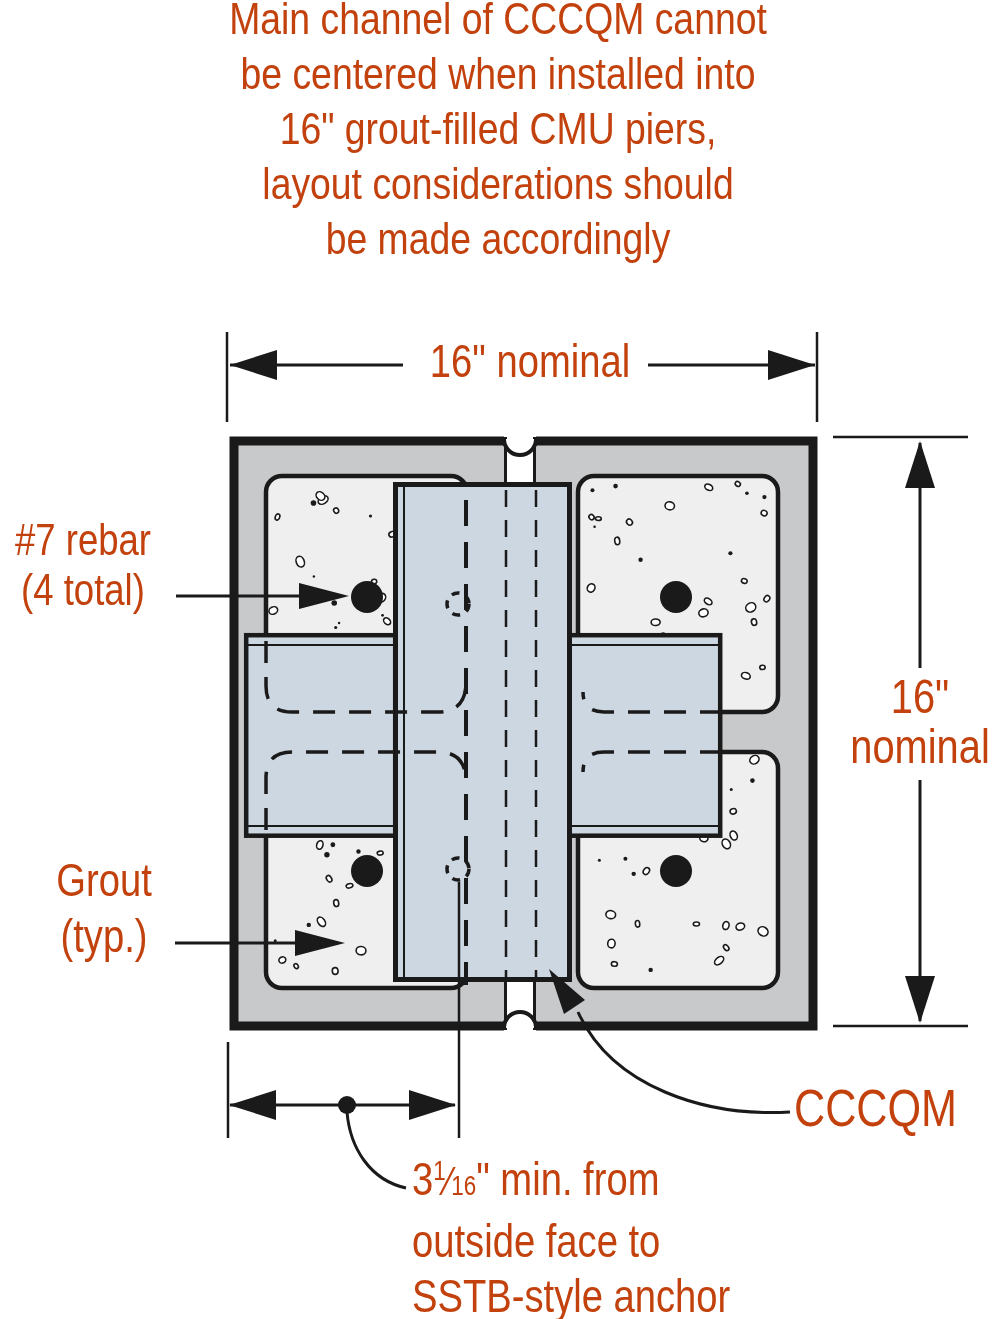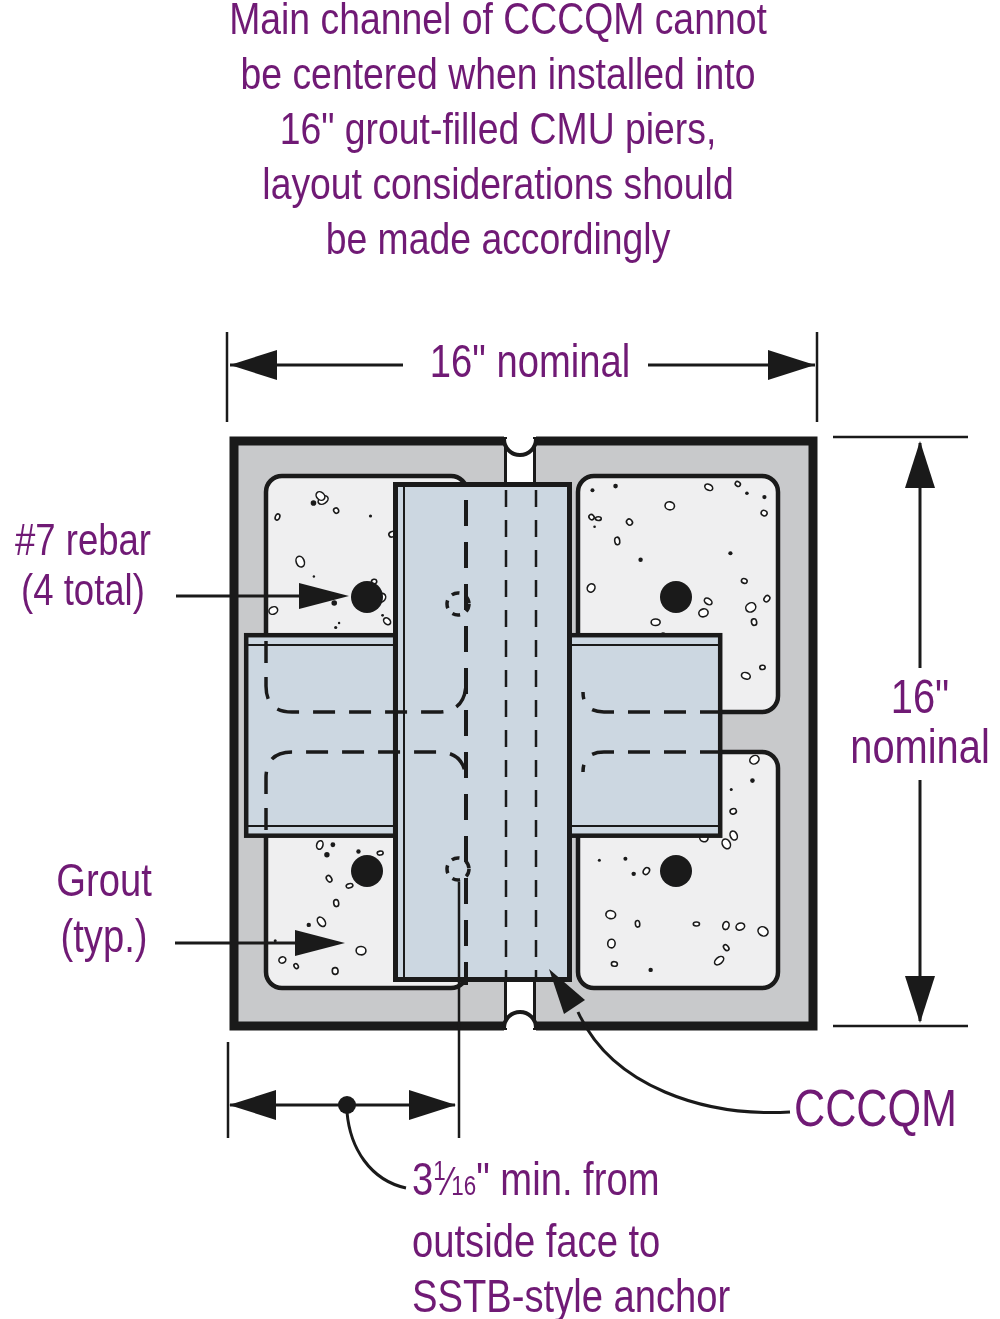--- a/index.html
+++ b/index.html
@@ -1,16 +1,16 @@
 <!DOCTYPE html>
 <html><head>
 <meta charset="utf-8">
 <style>
   html,body{margin:0;padding:0;background:#ffffff;width:1000px;height:1319px;overflow:hidden;}
-  #stage{position:relative;width:1000px;height:1319px;font-family:"Liberation Sans",sans-serif;color:#701a75;}
+  #stage{position:relative;width:1000px;height:1319px;font-family:"Liberation Sans",sans-serif;color:#c2410c;}
   svg{position:absolute;left:0;top:0;}
   .txt{position:absolute;white-space:pre;line-height:1;}
   .cond{transform:scaleX(0.83);}
   .o-c{transform-origin:50% 0;}
   .o-l{transform-origin:0 0;}
   .center{text-align:center;}
   .heading{top:-9px;left:148px;width:700px;font-size:45px;line-height:55px;}
   .topdim{top:338px;left:398px;width:264px;font-size:46px;}
   .rightdim{top:672px;left:822px;width:196px;font-size:48px;line-height:50px;}
   .rebarlbl{top:515px;left:0px;width:166px;font-size:44px;line-height:50px;}

